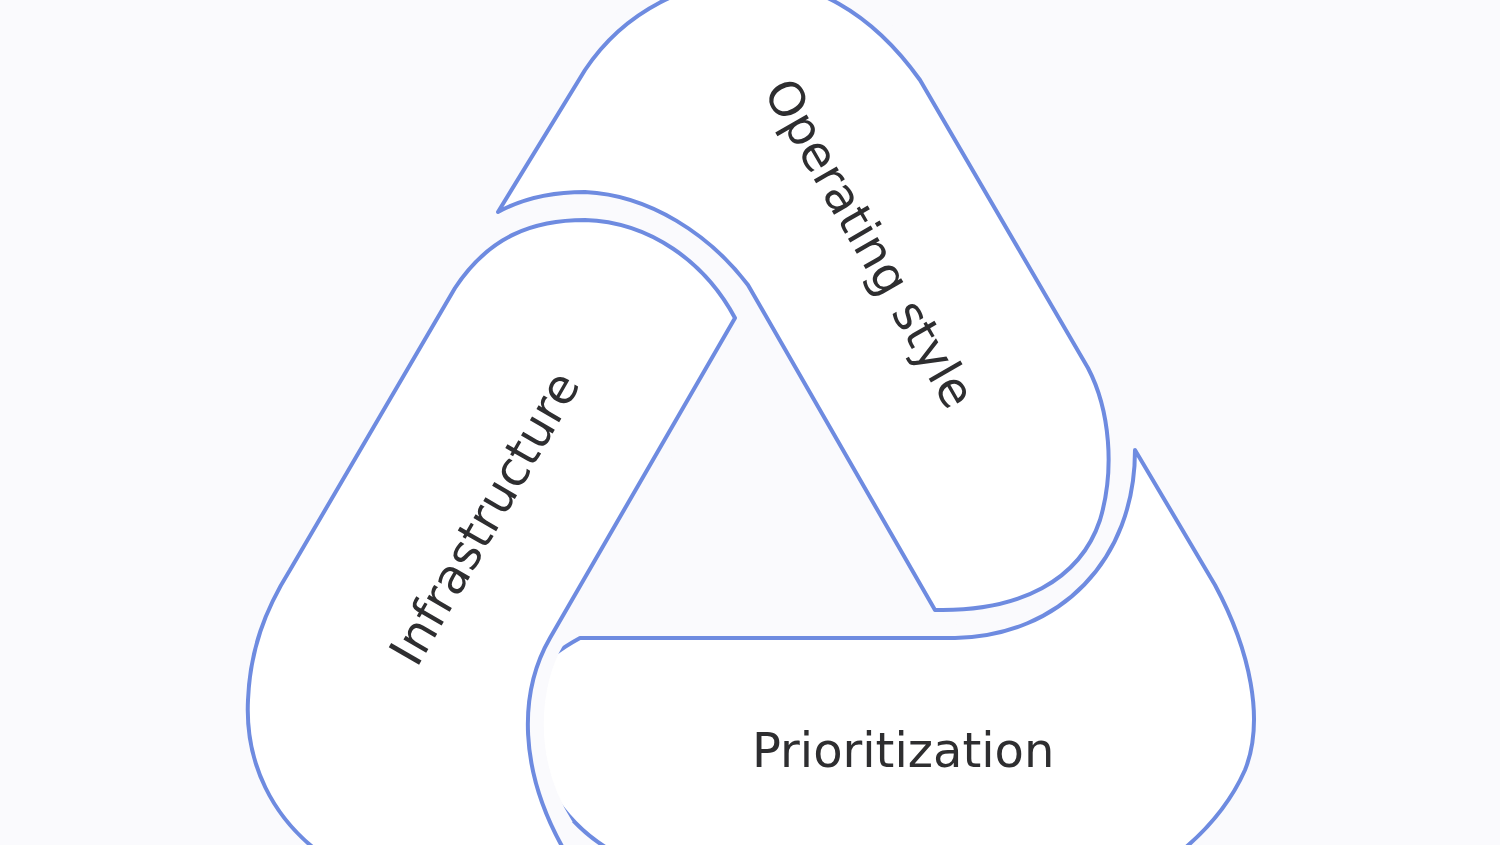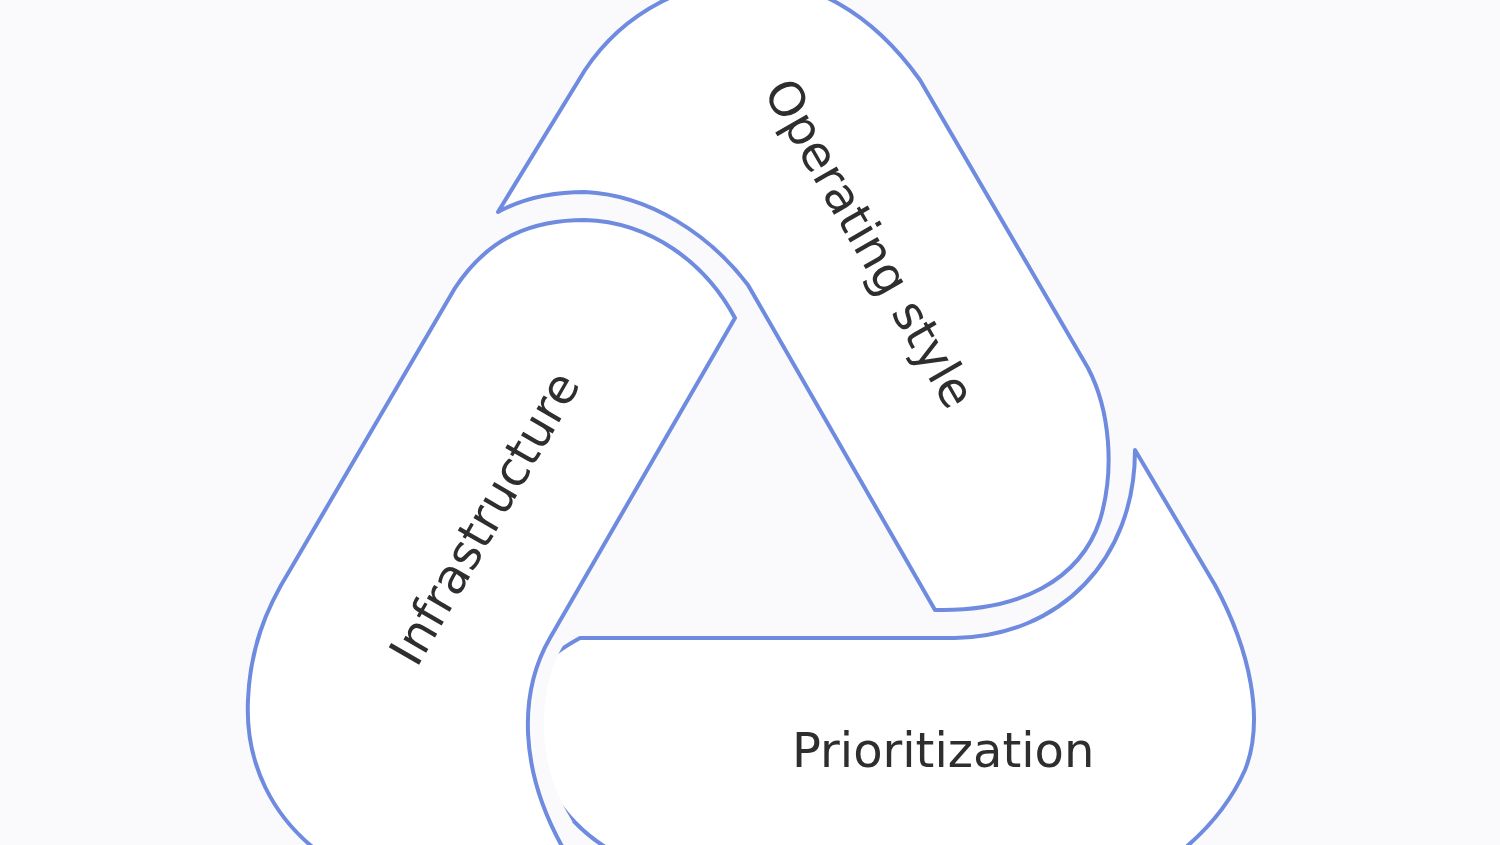--- a/index.html
+++ b/index.html
@@ -24,13 +24,13 @@
   </g>
 
   <g>
     <path class="gap" d="M735 318 L550 638 C525 680 515 760 560 830"></path>
     <path class="shape" d="M455 288 C490 235 535 220 585 220 C650 222 705 262 735 318 L550 638 C520 690 515 770 570 860 L330 860 C270 820 245 760 248 700 C250 650 265 610 290 570 Z"></path>
   </g>
 </svg>
 
 <div class="label" style="left:685px; top:215px; transform:rotate(60deg);">Operating style</div>
 <div class="label" style="left:320px; top:490px; transform:rotate(-60deg);">Infrastructure</div>
-<div class="label" style="left:792px; top:722px;">Prioritization</div>
+<div class="label" style="left:752px; top:722px;">Prioritization</div>
 
 </body></html>

